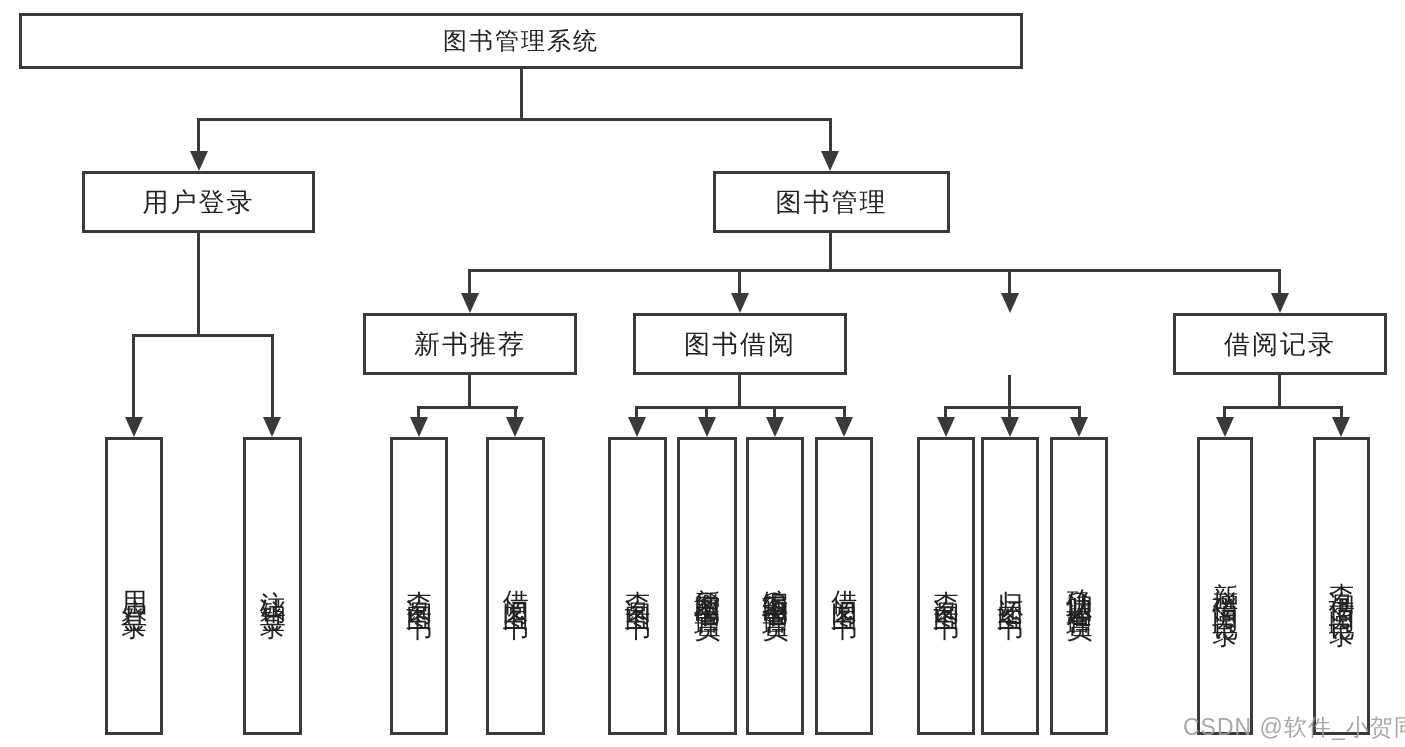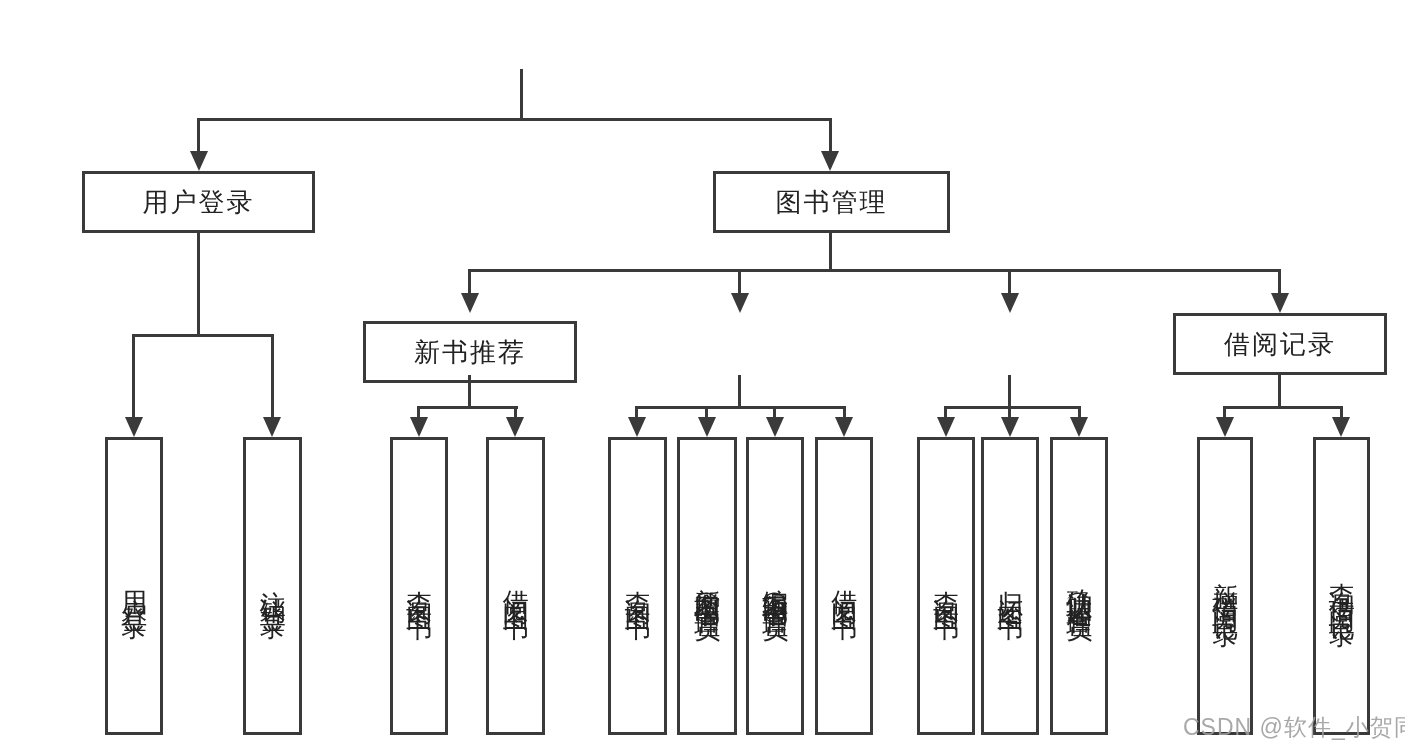--- a/index.html
+++ b/index.html
@@ -54,20 +54,23 @@
     color: rgba(158, 158, 158, 0.9);
     white-space: nowrap;
     letter-spacing: 1px;
   }
 </style>
 </head>
 <body>
 
 <div class="canvas">
 
+  <div class="node" style="left:19px; top:13px; width:1004px; height:56px;">
+    <span class="lbl title">图书管理系统</span>
+  </div>
 
   <div class="vl" style="left:520px; top:69px; height:51px;"></div>
   <div class="hl" style="left:197px; top:118px; width:635px;"></div>
   <div class="vl" style="left:197px; top:118px; height:36px;"></div>
   <div class="vl" style="left:829px; top:118px; height:36px;"></div>
   <div class="arr" style="left:190px; top:151px;"></div>
   <div class="arr" style="left:821px; top:151px;"></div>
 
   <div class="node" style="left:82px; top:171px; width:233px; height:62px;">
     <span class="lbl">用户登录</span>
@@ -87,22 +90,25 @@
   <div class="hl" style="left:468px; top:269px; width:813px;"></div>
   <div class="vl" style="left:468px; top:269px; height:26px;"></div>
   <div class="vl" style="left:738px; top:269px; height:26px;"></div>
   <div class="vl" style="left:1008px; top:269px; height:26px;"></div>
   <div class="vl" style="left:1278px; top:269px; height:26px;"></div>
   <div class="arr" style="left:461px; top:293px;"></div>
   <div class="arr" style="left:731px; top:293px;"></div>
   <div class="arr" style="left:1001px; top:293px;"></div>
   <div class="arr" style="left:1271px; top:293px;"></div>
 
-  <div class="node" style="left:363px; top:321px; width:214px; height:62px;">
+  <div class="node" style="left:363px; top:313px; width:214px; height:62px;">
     <span class="lbl">新书推荐</span>
+  </div>
+  <div class="node" style="left:633px; top:313px; width:214px; height:62px;">
+    <span class="lbl">图书借阅</span>
   </div>
   <div class="node" style="left:1173px; top:313px; width:214px; height:62px;">
     <span class="lbl">借阅记录</span>
   </div>
 
   <div class="vl" style="left:468px; top:375px; height:34px;"></div>
   <div class="hl" style="left:417px; top:406px; width:101px;"></div>
   <div class="vl" style="left:417px; top:406px; height:14px;"></div>
   <div class="vl" style="left:514px; top:406px; height:14px;"></div>
   <div class="arr" style="left:410px; top:417px;"></div>

